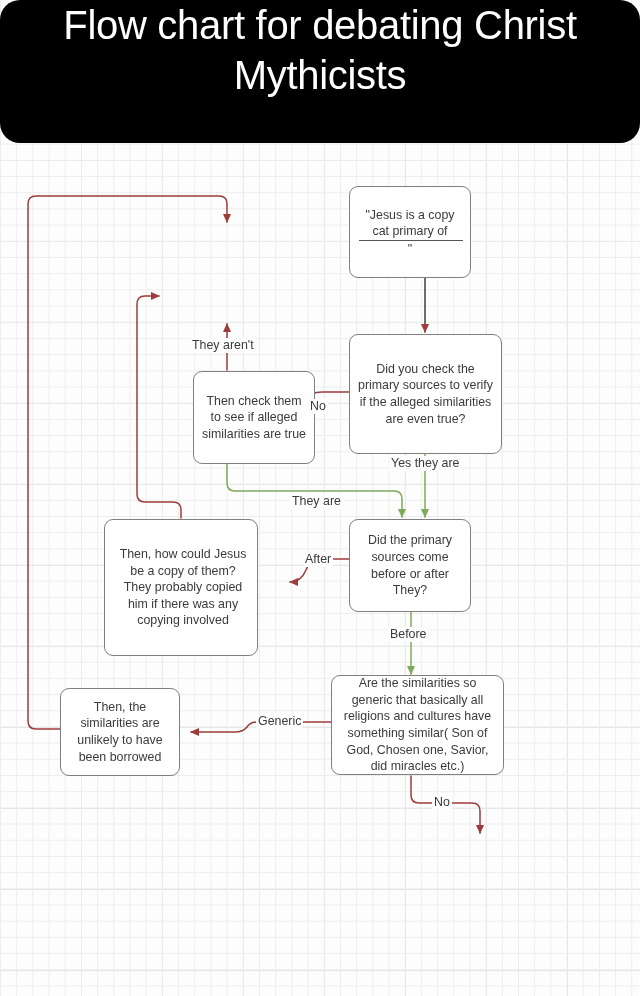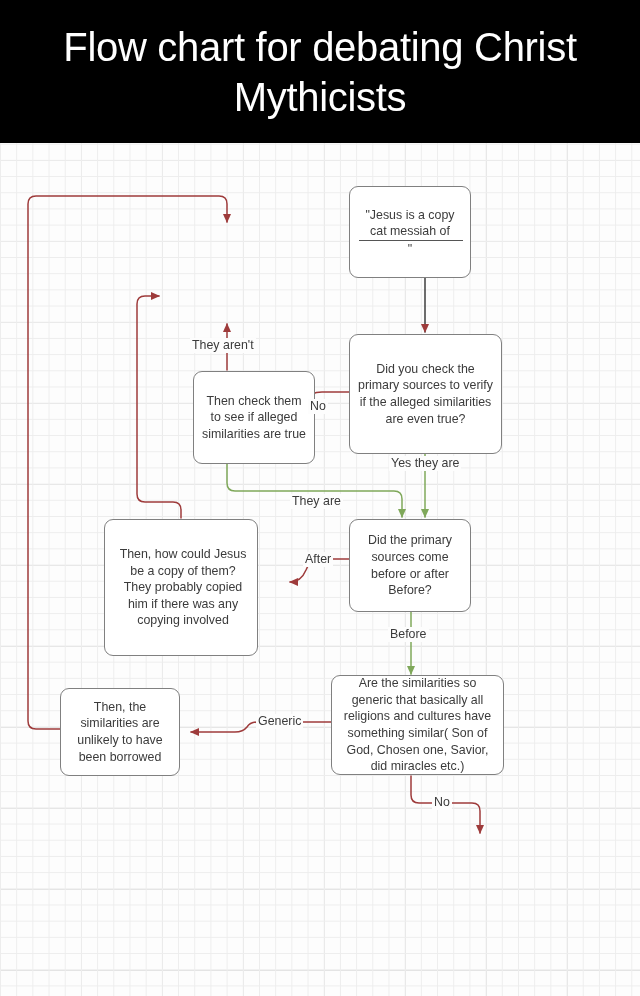--- a/index.html
+++ b/index.html
@@ -39,23 +39,23 @@
   }
 
   
   #title-banner {
     position: absolute;
     left: 0; top: 0;
     width: 640px;
     height: 143px;
     background: #000000;
     display: flex;
-    align-items: center;
     justify-content: center;
     z-index: 40;
+    border-radius: 20px;
   }
   #title-text {
     color: #ffffff;
     font-size: 40px;
     line-height: 50px;
     text-align: center;
     font-weight: 400;
     letter-spacing: -0.3px;
     padding: 0 14px;
   }
@@ -151,39 +151,39 @@
       <path d="M331,722 L258,722 Q250,722 247,727 Q243,732 235,732 L191,732" stroke="#9e3b3b" marker-end="url(#arrow-red)"></path>
 
       <path d="M411,776 L411,795 Q411,803 419,803 L472,803 Q480,803 480,811 L480,833" stroke="#9e3b3b" marker-end="url(#arrow-red)"></path>
 
     </g>
   </svg>
 
   <div class="node" style="left:349px; top:186px; width:122px; height:92px;">
     <span>
       <span>"Jesus is a copy</span>
-      <span>cat messiah of</span>
+      <span>cat primary of</span>
       <span>
           <span class="blank-line"></span>
           <span>"</span>
         </span>
     </span>
   </div>
 
 
   <div class="node" style="left:349px; top:334px; width:153px; height:120px;">
     <span>Did you check the primary sources to verify if the alleged similarities are even true?</span>
   </div>
 
   <div class="node" style="left:166px; top:371px; width:122px; height:93px;margin-left:27px;">
     <span>Then check them to see if alleged similarities are true</span>
   </div>
 
   <div class="node" style="left:349px; top:519px; width:122px; height:93px;">
-    <span>Did the primary sources come before or after Before?</span>
+    <span>Did the primary sources come before or after They?</span>
   </div>
 
   <div class="node" style="left:104px; top:519px; width:154px; height:137px;padding-left:12px;">
     <span>Then, how could Jesus be a copy of them? They probably copied him if there was any copying involved</span>
   </div>
 
   <div class="node" style="left:331px; top:675px; width:173px; height:100px;">
     <span>Are the similarities so generic that basically all religions and cultures have something similar( Son of God, Chosen one, Savior, did miracles etc.)</span>
   </div>
 

